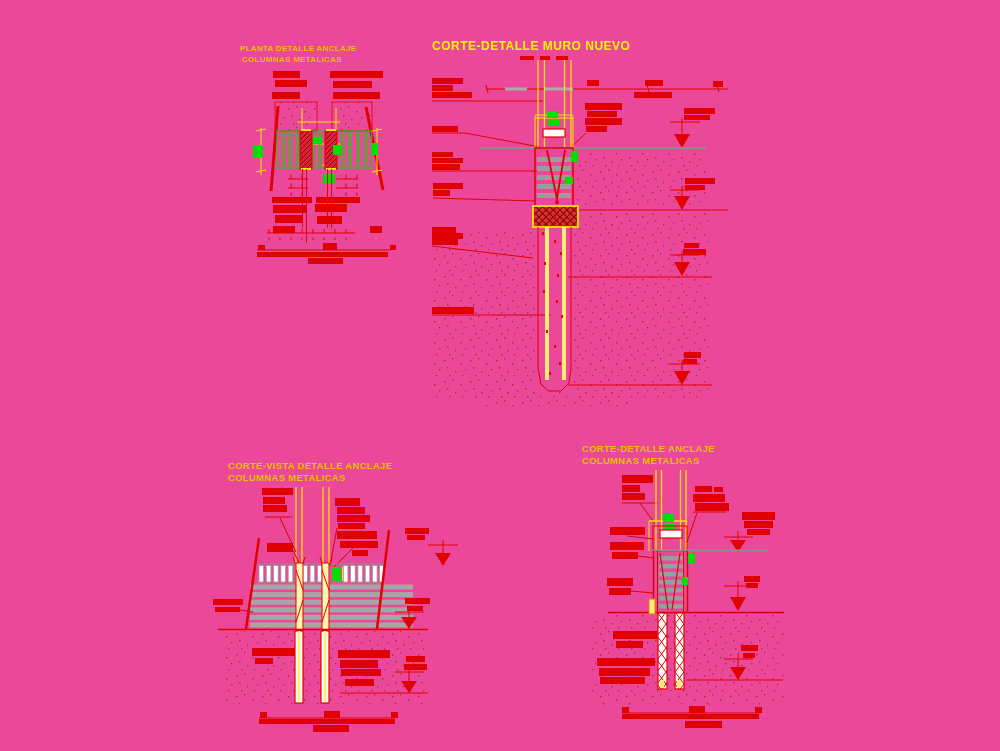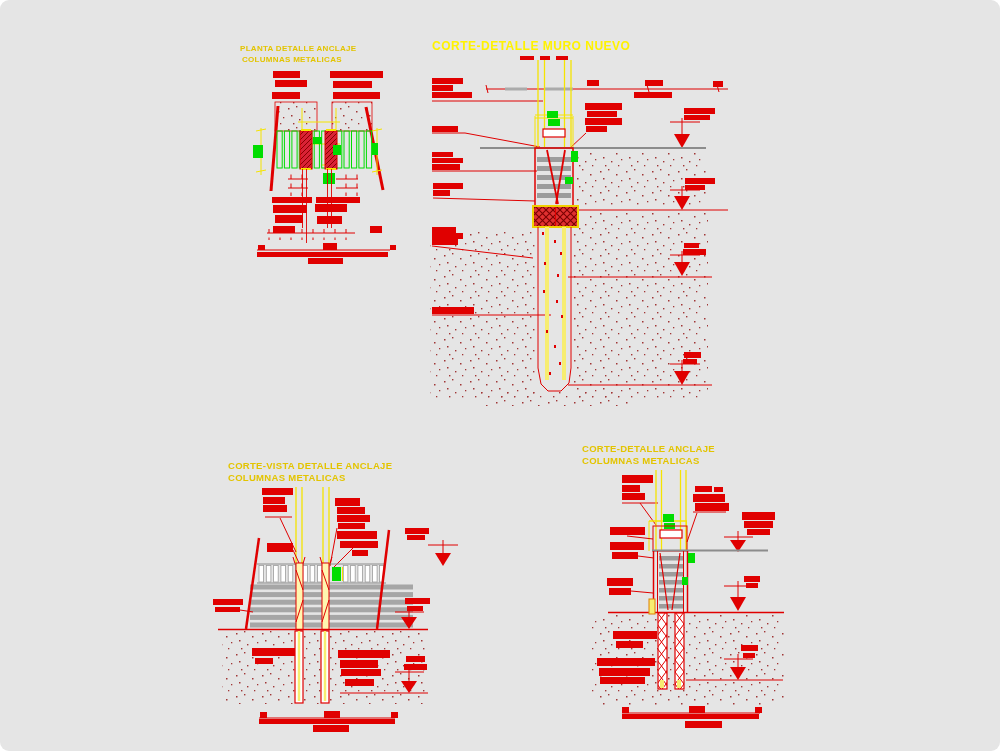--- a/index.html
+++ b/index.html
@@ -1,16 +1,16 @@
 <!DOCTYPE html>
 <html><head>
 <meta charset="utf-8">
 <style>
   html,body{margin:0;padding:0;background:#ffffff;}
-  .sheet{position:relative;width:1000px;height:751px;background:#e5e5e5;overflow:hidden;border-radius:9px;}
+  .sheet{position:relative;width:1000px;height:751px;background:#ec4899;overflow:hidden;}
   svg{display:block;}
   .rb{fill:#E00000;}
   .rl{stroke:#E00000;fill:none;}
   .yl{stroke:#F5E400;fill:none;}
   .gl{stroke:#8C8C8C;fill:none;}
   .gray{fill:#9C9C9C;}
   .grn{fill:#00DD00;}
   .tri{fill:#E00000;}
   .ttl{fill:#FFF200;font-weight:bold;font-family:"Liberation Sans",sans-serif;letter-spacing:.5px;}
   .pttl{fill:#E3C400;font-weight:bold;font-family:"Liberation Sans",sans-serif;letter-spacing:.3px;}

